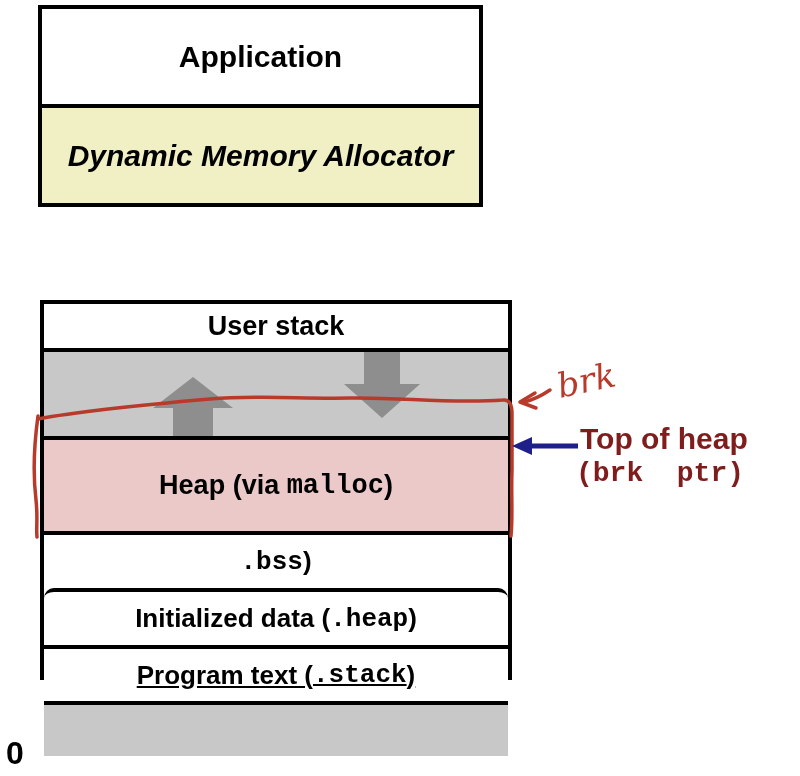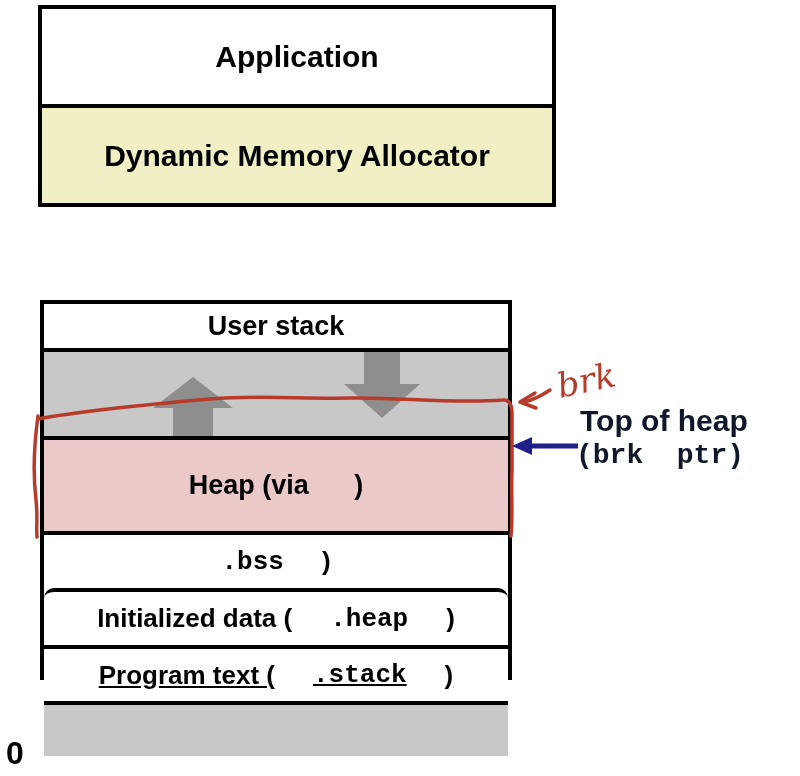--- a/index.html
+++ b/index.html
@@ -9,52 +9,52 @@
     height: 776px;
     background: #ffffff;
     font-family: "Liberation Sans", sans-serif;
     overflow: hidden;
   }
 
   
   .layers-table {
     position: absolute;
     left: 38px; top: 5px;
-    width: 518px; height: 202px;
+    width: 445px; height: 202px;
     border: 4px solid var(--border-black);
     box-sizing: border-box;
     display: flex; flex-direction: column;
   }
   .layers-row {
     flex: 1;
     display: flex; align-items: center; justify-content: center;
     font-size: 30px; font-weight: bold;
     background: #ffffff;
     box-sizing: border-box;
   }
   .layers-row + .layers-row { border-top: 4px solid var(--border-black); }
-  .layers-row.highlight { background: var(--highlight-yellow); }
+  .layers-row.highlight { background: var(--highlight-yellow); font-style: italic; }
 
   
   .memory-box {
     position: absolute;
     left: 40px; top: 300px;
     width: 472px; height: 380px;
     border: 4px solid var(--border-black);
     box-sizing: border-box;
     display: flex; flex-direction: column;
   }
   .mem-row {
     display: flex; align-items: center; justify-content: center;
     font-weight: bold; font-size: 26px;
     background: #ffffff;
     box-sizing: border-box;
     flex: 0 0 auto;
   }
-  .mem-row + .mem-row { border-top: 4px solid var(--border-black); gap: 38px; }
+  .mem-row + .mem-row { border-top: 4px solid var(--border-black); }
   .row-user     { height: 44px; font-size: 27px; }
   .row-mmap     { height: 88px; background: var(--region-gray); }
   .row-heap     { height: 95px; background: var(--heap-pink); font-size: 27px; }
   .row-bss      { height: 57px; }
   .row-data     { height: 57px; border-radius: 10px; }
   .row-text     { height: 56px; text-decoration: underline; }
   .row-reserved { height: 55px; background: var(--region-gray); }
 
   .pre { white-space: pre; }
   .mono {
@@ -82,24 +82,24 @@
   .handwriting {
     fill: var(--annotation-red);
     font-family: "DejaVu Serif", serif;
     font-style: italic;
     font-size: 34px;
   }
 
   
   .top-of-heap-label {
     position: absolute;
-    left: 576px; top: 404px;
+    left: 576px; top: 422px;
     width: 220px;
     font-weight: bold;
-    color: #0f172a;
+    color: #7f1d1d;
   }
   .toh-line1 { font-size: 30px; line-height: 33px; padding-left: 4px; }
   .toh-line2 {
     font-family: "Liberation Mono", monospace;
     font-size: 28px; line-height: 37px;
     font-weight: bold;
     white-space: pre;
   }
   .origin-label {
     position: absolute;
@@ -122,20 +122,21 @@
     </div>
   </div>
 
   <div class="memory-box">
     <div class="mem-row row-user">
       <span class="pre">User stack</span>
     </div>
     <div class="mem-row row-mmap"></div>
     <div class="mem-row row-heap">
       <span class="pre">Heap (via </span>
+        <span class="mono">malloc</span>
         <span class="pre">)</span>
     </div>
     <div class="mem-row row-bss">
         <span class="mono">.bss</span>
         <span class="pre">)</span>
     </div>
     <div class="mem-row row-data">
       <span class="pre">Initialized data (</span>
         <span class="mono">.heap</span>
         <span class="pre">)</span>

